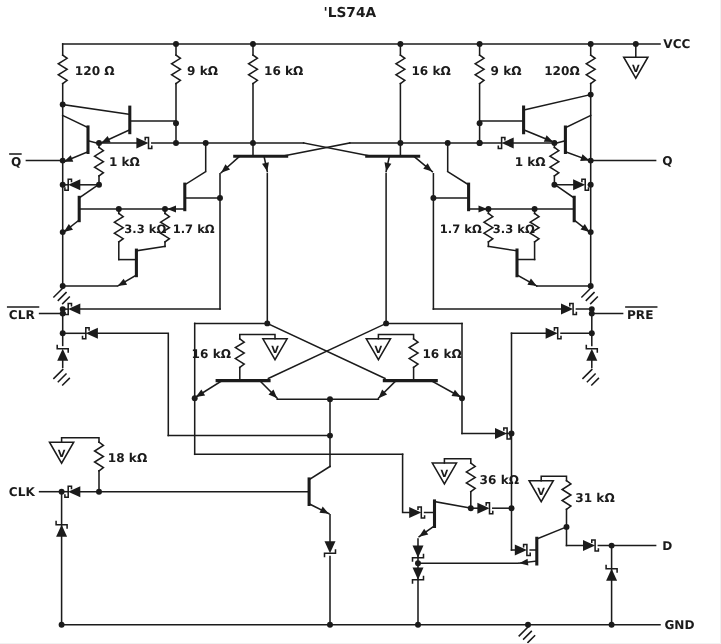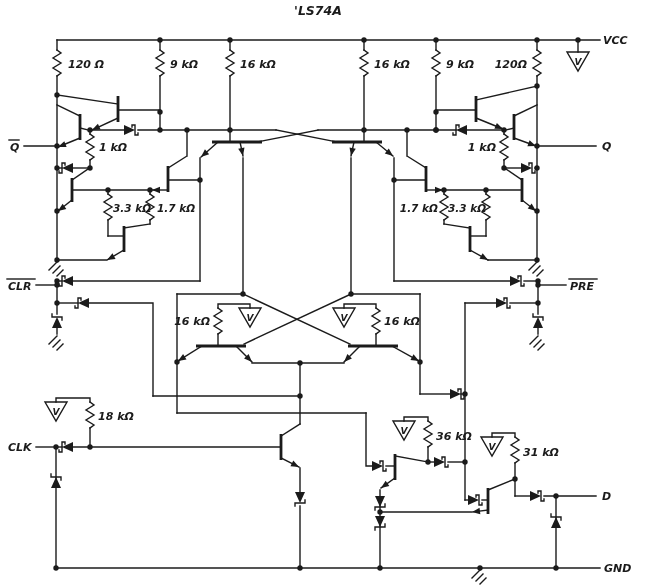--- a/index.html
+++ b/index.html
@@ -1,17 +1,17 @@
 <!DOCTYPE html>
 <html><head>
 <meta charset="utf-8">
 <style>
   html,body{margin:0;padding:0;background:#e8e8e8;}
   .page{width:655px;height:585px;background:#ffffff;position:relative;margin:0 auto;
-        font-family:"DejaVu Sans", sans-serif;font-style:italic;}
+        font-family:"DejaVu Sans", sans-serif;}
   svg{display:block}
   .lbl{font-family:"DejaVu Sans", sans-serif;font-size:11px;font-weight:bold;fill:#1b1b1b;}
   .lbl-sm{font-family:"DejaVu Sans", sans-serif;font-size:10.5px;font-weight:bold;fill:#1b1b1b;}
   .ttl{font-family:"DejaVu Sans", sans-serif;font-size:12.5px;font-weight:bold;fill:#1b1b1b;}
   .vsym{font-family:"DejaVu Sans", sans-serif;font-size:9px;font-weight:bold;fill:#1b1b1b;}
   .w{stroke:#1b1b1b;stroke-width:1.4;fill:none;stroke-linecap:square;}
   .bar{stroke:#1b1b1b;stroke-width:2.8;fill:none;stroke-linecap:butt;}
   .f{fill:#1b1b1b;stroke:none;}
 </style>
 </head>

